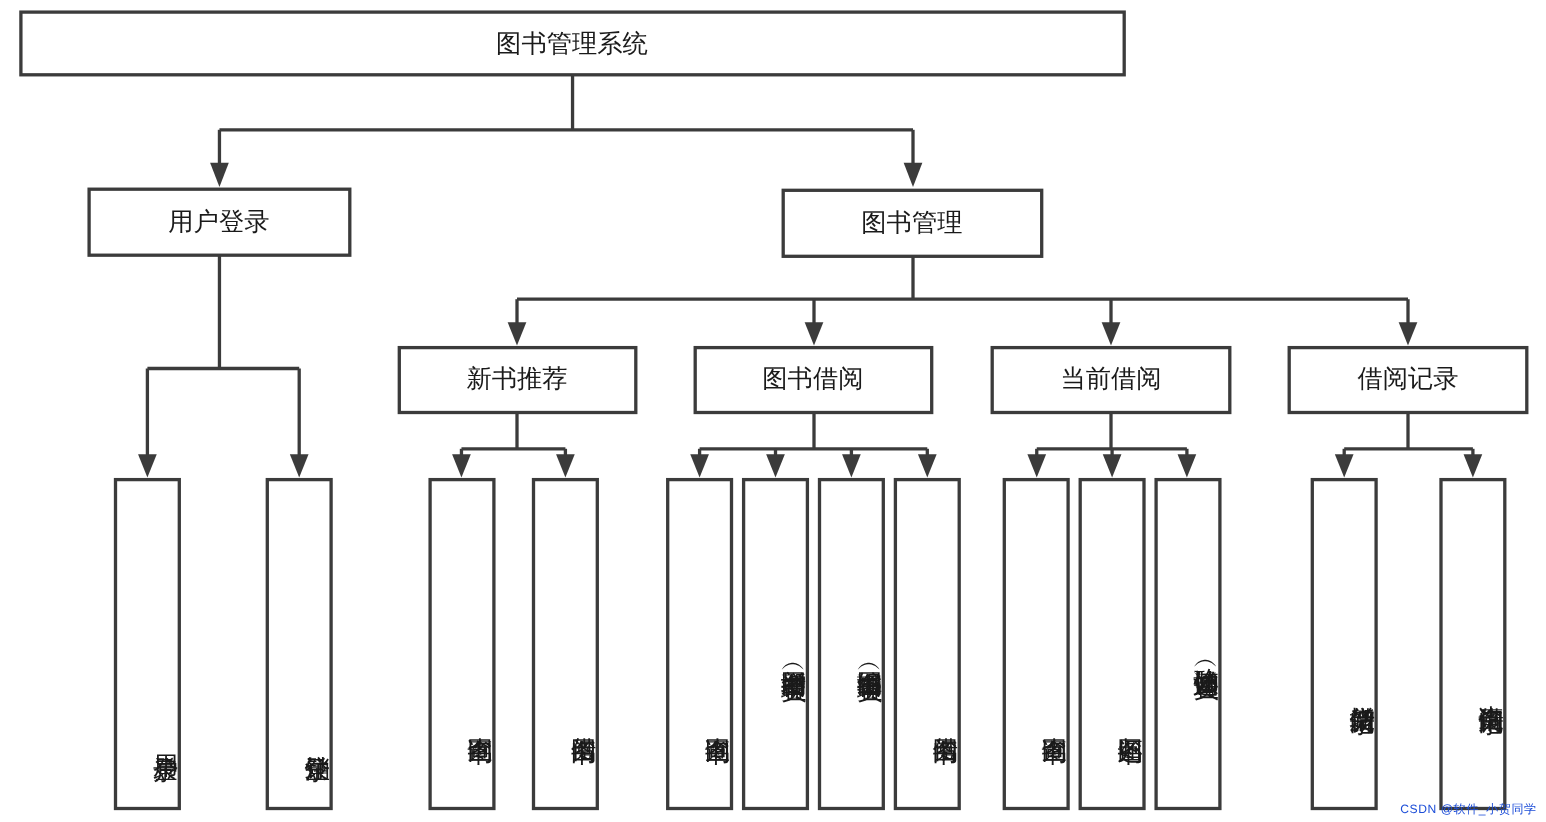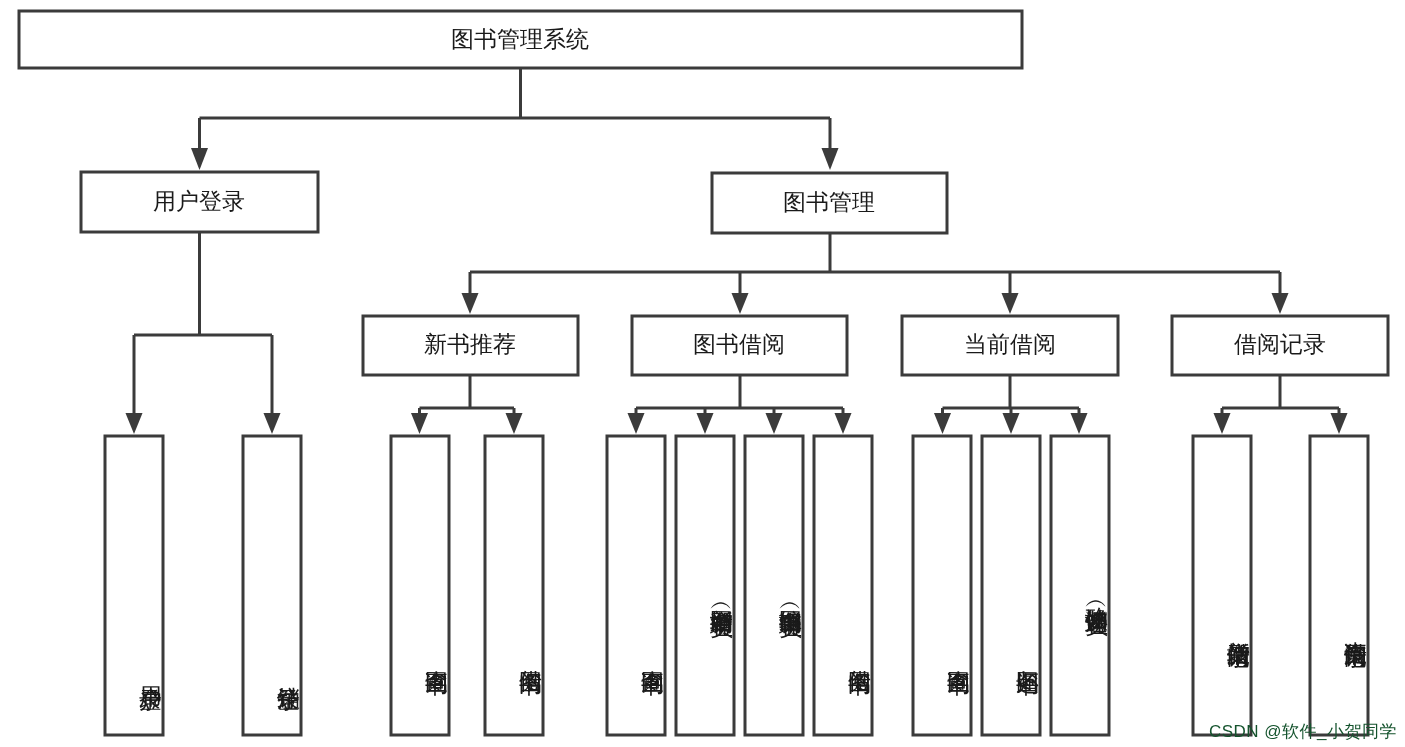--- a/index.html
+++ b/index.html
@@ -31,22 +31,22 @@
     text-align:center;
     display:flex;
     align-items:flex-start;
     justify-content:center;
     white-space:nowrap;
     pointer-events:none;
   }
   .watermark{
     position:absolute;
     right:8px;bottom:4px;
-    font-size:17px;
-    color:#14532d;
+    font-size:11px;
+    color:#1d4ed8;
     letter-spacing:0.5px;
     white-space:nowrap;
   }
 </style>
 </head>
 <body>
 
 <div id="diagram-root">
 
   <svg class="flow" viewBox="0 0 1405 747">

